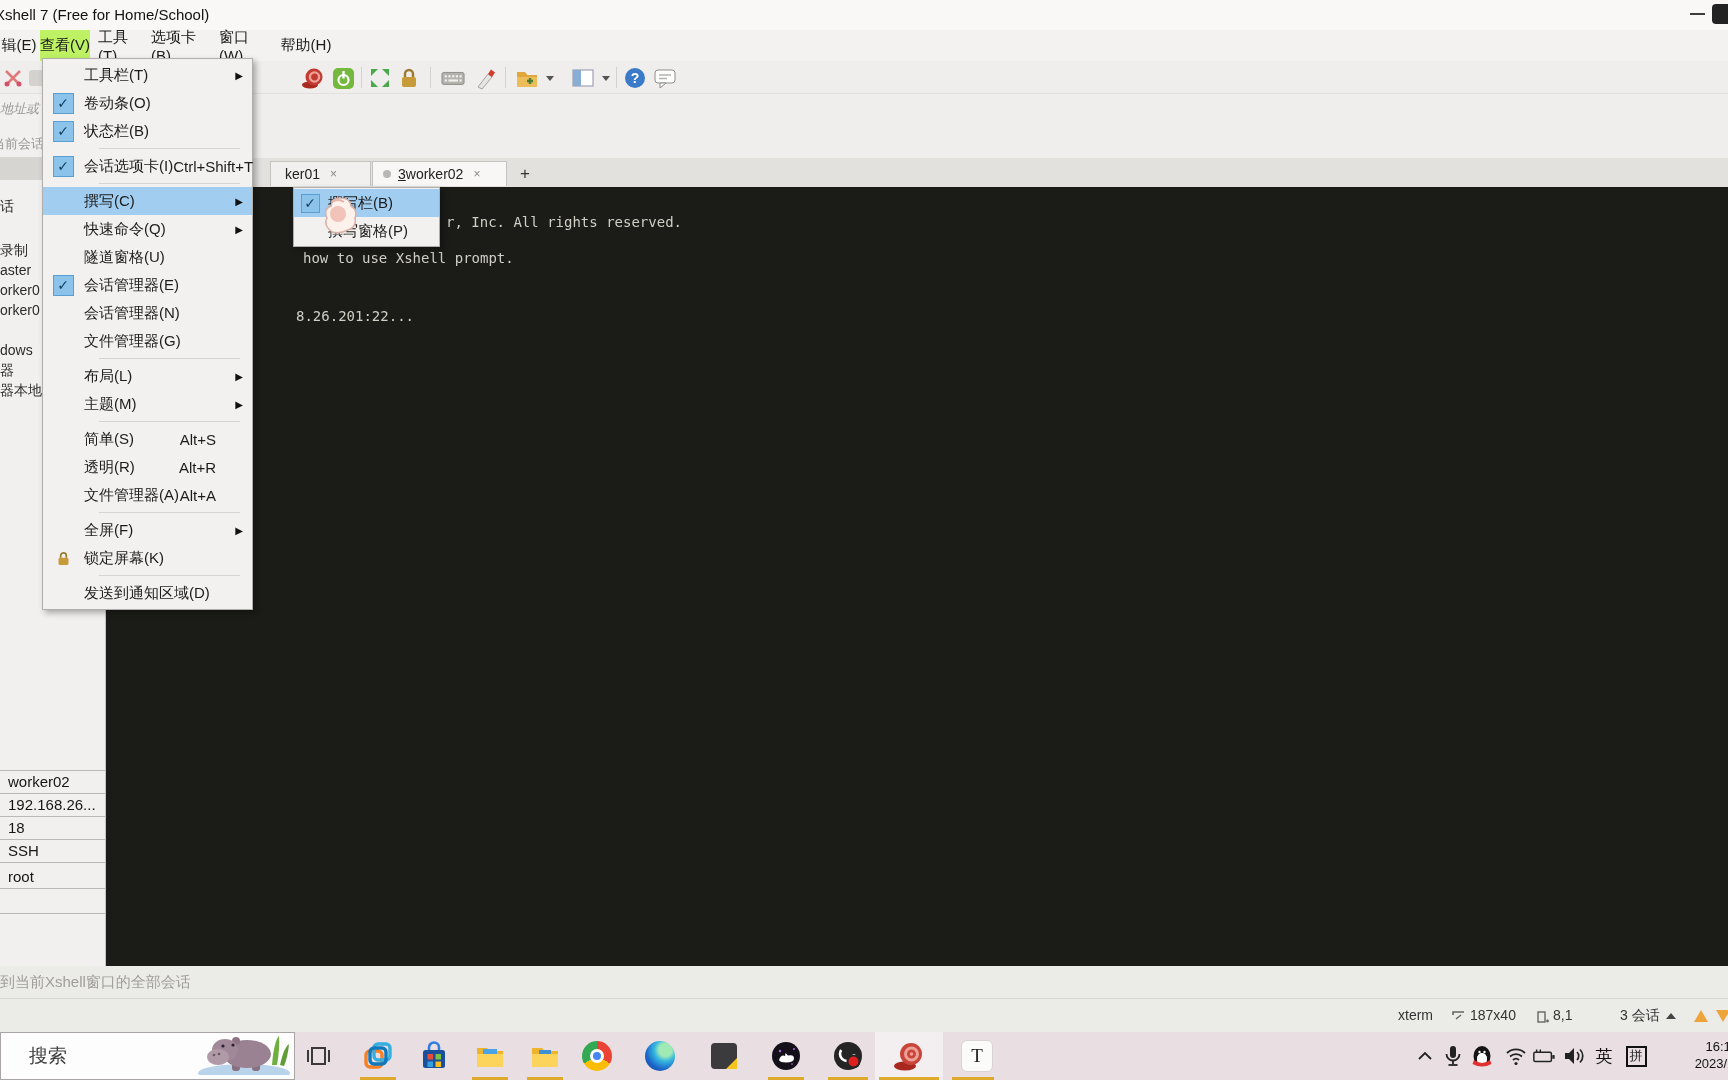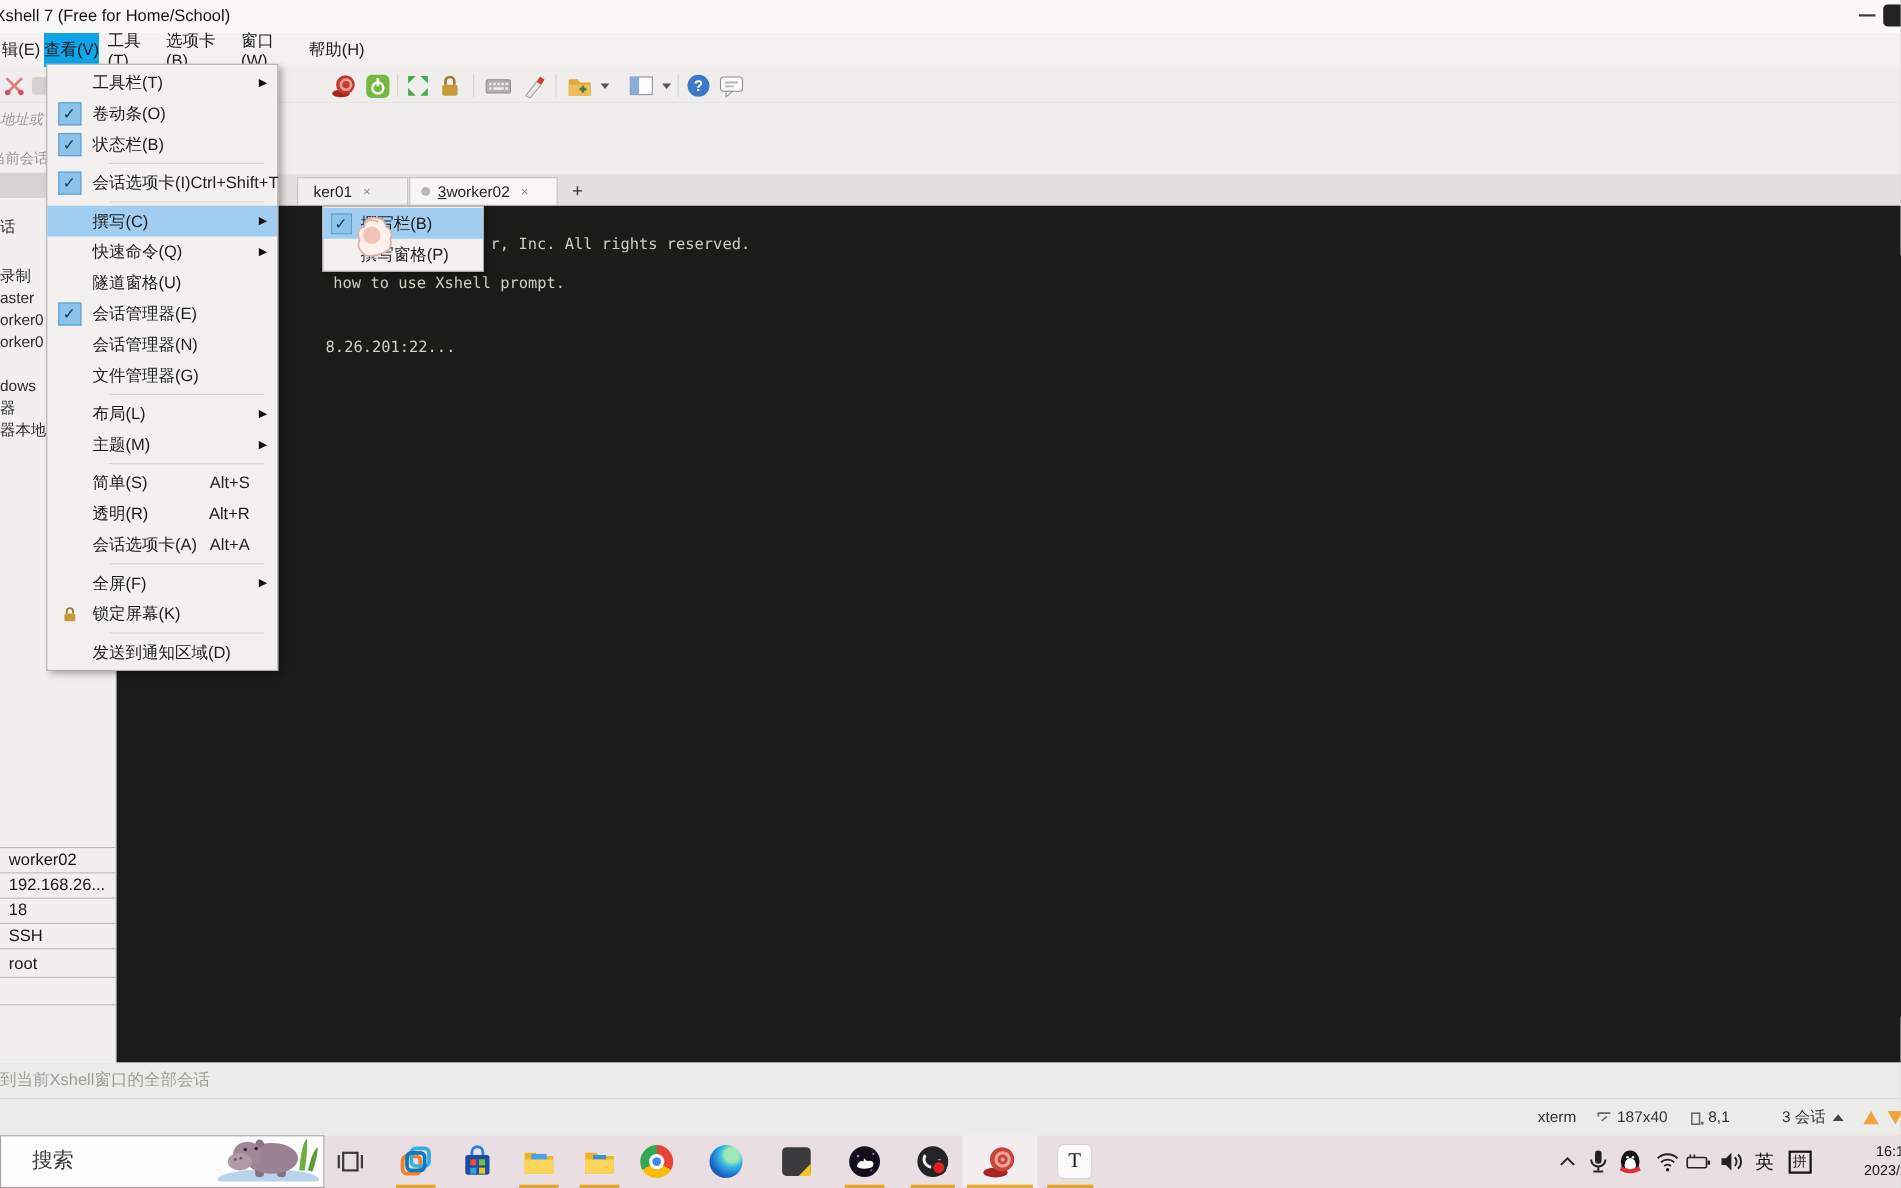--- a/index.html
+++ b/index.html
@@ -7,21 +7,21 @@
         font-family:"Liberation Sans","DejaVu Sans",sans-serif;color:#1b1b1b;}
   .abs{position:absolute;}
   
   .titlebar{left:0;top:0;width:1728px;height:30px;background:#f9f8f7;}
   .title{left:-5px;top:6px;font-size:15px;color:#111;white-space:nowrap;}
   .min-dash{left:1690px;top:13px;width:15px;height:2px;background:#3c3c3c;}
   .corner-box{left:1712px;top:4px;width:22px;height:20px;background:#232323;border-radius:4px;}
   
   .menubar{left:0;top:30px;width:1728px;height:31px;background:#f3f2f0;font-size:15px;}
   .mb-item{top:0;height:31px;display:flex;align-items:center;justify-content:center;cursor:default;}
-  .mb-item.active{background:#0ea5e9;}
+  .mb-item.active{background:#bef264;}
   
   .toolbar{left:0;top:61px;width:1728px;height:33px;background:#efeeec;border-bottom:1px solid #e2e0dc;box-sizing:border-box;}
   .tbi{top:5px;width:24px;height:24px;display:flex;align-items:center;justify-content:center;}
   .tbsep{top:6px;width:1px;height:21px;background:#d4d2ce;}
   .caret{width:0;height:0;border-left:4px solid transparent;border-right:4px solid transparent;border-top:5px solid #555;}
   
   .sidebar{left:0;top:94px;width:106px;height:872px;background:#f1f0ee;border-right:1px solid #c6c4c0;box-sizing:border-box;overflow:hidden;}
   .frag{left:0;font-size:14px;color:#2b2b2b;white-space:nowrap;}
   .frag.dim{color:#9a9894;font-size:13px;}
   .selband{left:0;top:63px;width:42px;height:23px;background:#d7d5d2;}
@@ -53,21 +53,21 @@
   .oarrow.down{border-bottom:none;border-top:12px solid #eda43b;}
   
   .vmenu{left:42px;top:58px;width:211px;background:#f2f1ef;border:1px solid #b0aeaa;box-shadow:3px 3px 6px rgba(0,0,0,.3);
          padding:2px 0;z-index:30;box-sizing:border-box;}
   .mi{display:flex;align-items:center;height:28px;position:relative;font-size:15px;color:#1c1c1c;cursor:default;}
   .mi.hl{background:#a0cdf0;}
   .gut{width:30px;margin-left:5px;display:flex;align-items:center;justify-content:center;flex:none;}
   .chk{width:21px;height:21px;background:#8cc3ea;border:1px solid #5a9fd0;box-sizing:border-box;color:#16405f;
        font-size:14px;font-weight:bold;display:flex;align-items:center;justify-content:center;}
   .lbl{margin-left:6px;white-space:nowrap;}
-  .sc{margin-left:auto;margin-right:25px;white-space:nowrap;}
+  .sc{margin-left:auto;margin-right:36px;white-space:nowrap;}
   .arr{position:absolute;right:9px;font-size:10px;color:#111;}
   .msep{height:1px;background:#d6d4d0;margin:3px 12px 3px 56px;}
   .smenu{left:293px;top:187px;width:147px;background:#f2f1ef;border:1px solid #b0aeaa;box-shadow:3px 3px 6px rgba(0,0,0,.3);
          padding:1px 0;z-index:31;box-sizing:border-box;}
   .smenu .gut{width:24px;margin-left:4px;}
   .smenu .chk{width:19px;height:19px;}
   
   .taskbar{left:0;top:1032px;width:1728px;height:48px;background:#e9dfe3;}
   .search{left:0;top:0;width:295px;height:48px;background:#fdfdfd;border:1px solid #a9a5a6;box-sizing:border-box;}
   .search-lbl{left:28px;top:0;line-height:46px;font-size:19px;color:#3c3c3c;}
@@ -518,21 +518,21 @@
       <span class="lbl">简单(S)</span>
       <span class="sc">Alt+S</span>
     </div>
     <div class="mi">
       <span class="gut"></span>
       <span class="lbl">透明(R)</span>
       <span class="sc">Alt+R</span>
     </div>
     <div class="mi">
       <span class="gut"></span>
-      <span class="lbl">会话选项卡(A)</span>
+      <span class="lbl">文件管理器(A)</span>
       <span class="sc">Alt+A</span>
     </div>
     <div class="msep"></div>
     <div class="mi">
       <span class="gut"></span>
       <span class="lbl">全屏(F)</span>
       <span class="arr">▶</span>
     </div>
     <div class="mi">
       <span class="gut">

